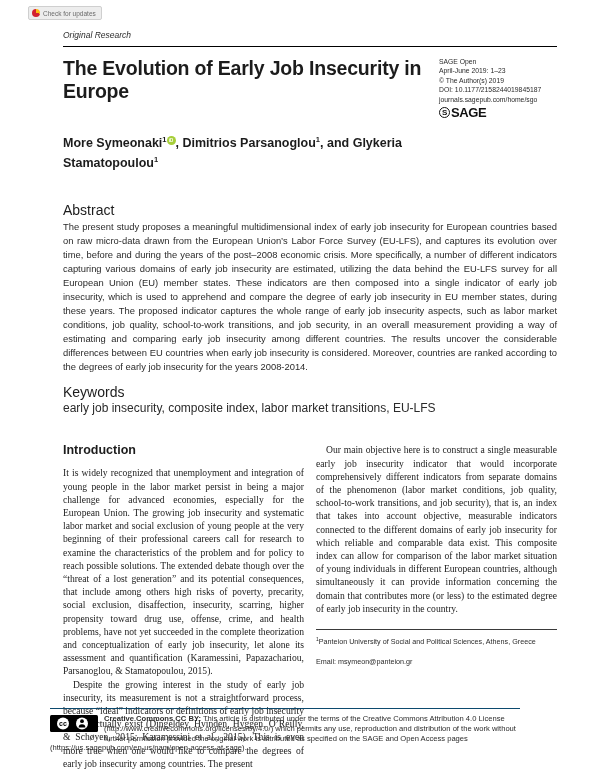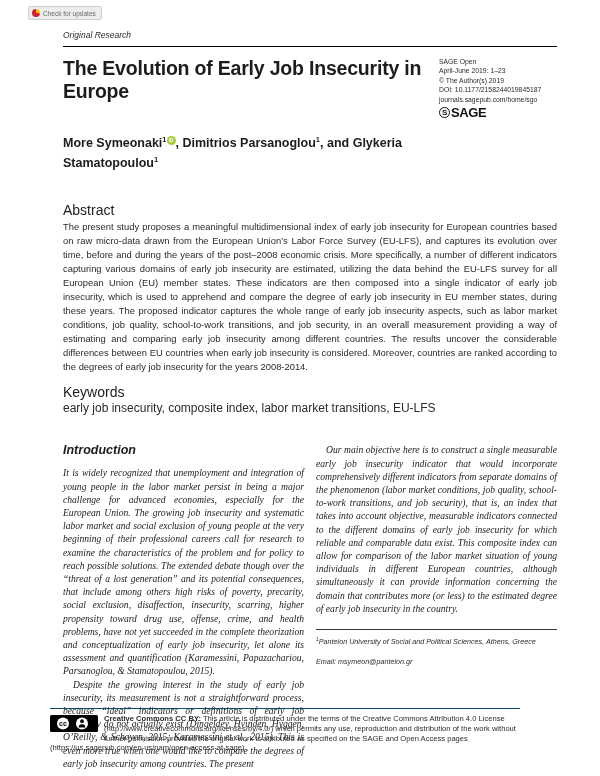--- a/index.html
+++ b/index.html
@@ -128,21 +128,21 @@
     margin-top: 1px;
     font-size: 12px;
     color: #2a2a2a;
   }
   
   .columns {
     display: flex;
     gap: 12px;
     margin-top: 28px;
   }
-  .col { flex: 1 1 0; font-style: italic; }
+  .col { flex: 1 1 0; }
   .section-heading {
     font-size: 12.5px;
     font-weight: bold;
     color: #1c1c1c;
     margin-bottom: 9px;
   }
   .body-p {
     font-family: "Liberation Serif", serif;
     font-size: 9.6px;
     line-height: 13.2px;

